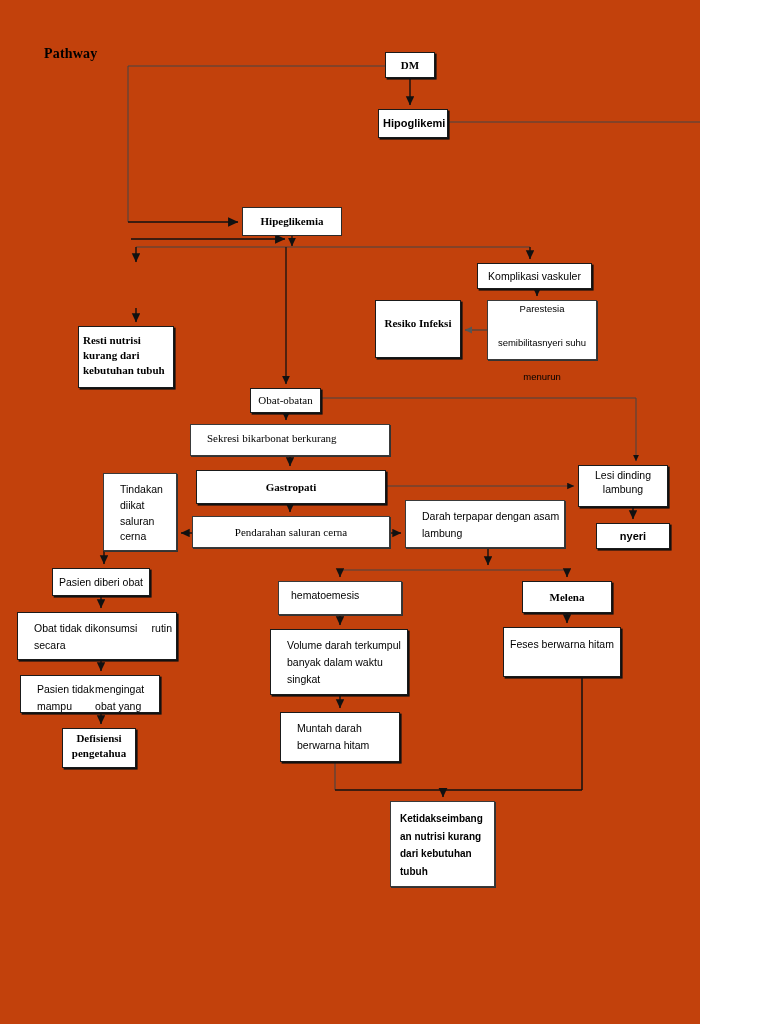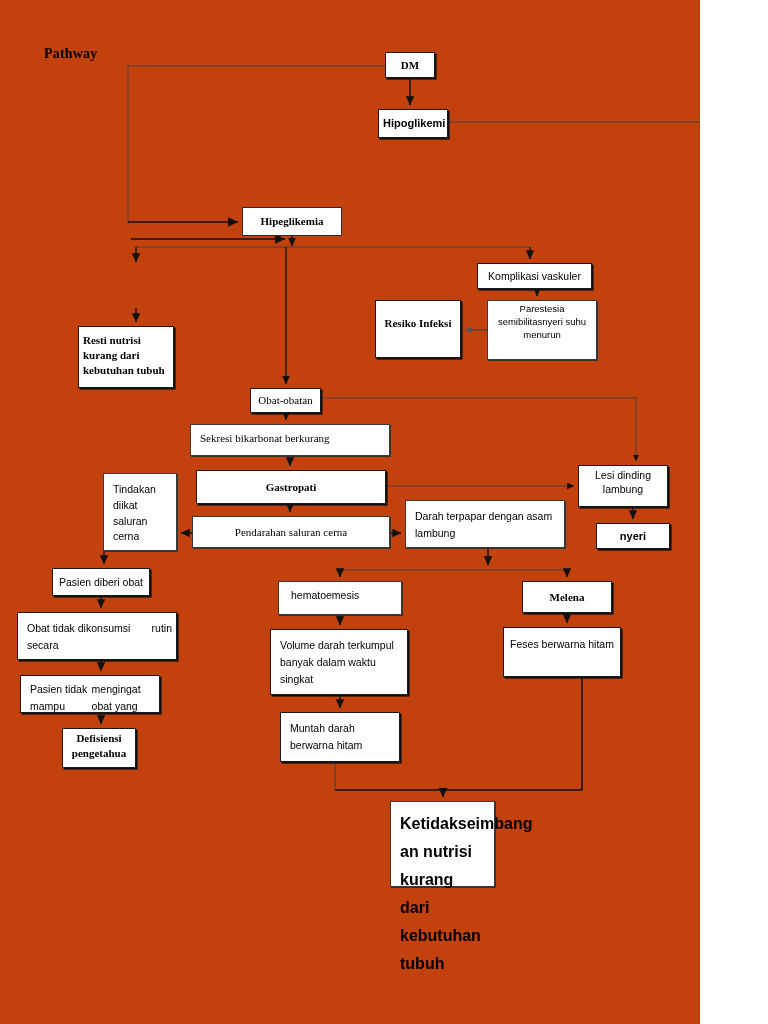--- a/index.html
+++ b/index.html
@@ -68,21 +68,21 @@
     font-size: 10.5px;
   }
   .sans-bold {
     font-family: "Liberation Sans", sans-serif;
     font-weight: bold;
     font-size: 11px;
   }
   .left-align {
     justify-content: flex-start;
     text-align: left;
-    padding-left: 9px;
+    padding-left: 16px;
   }
   .top-align {
     align-items: flex-start;
     padding-top: 6px;
   }
   svg.wires {
     position: absolute;
     left: 0;
     top: 0;
     width: 768px;
@@ -199,21 +199,21 @@
   </div>
 
   <div class="node sans-reg" style="left:477px;top:263px;width:115px;height:26px;">
     <span class="txt">Komplikasi vaskuler</span>
   </div>
 
   <div class="node serif-bold top-align" style="left:375px;top:300px;width:86px;height:58px;padding-top:15px;">
     <span class="txt">Resiko Infeksi</span>
   </div>
 
-  <div class="node sans-reg thin" style="left:487px;top:300px;width:110px;height:60px;flex-direction:column;font-size:9.5px;">
+  <div class="node sans-reg thin" style="left:487px;top:300px;width:110px;height:60px;flex-direction:column;font-size:9.5px;gap:21px;">
     <span>Parestesia</span>
     <span>semibilitasnyeri suhu</span>
     <span>menurun</span>
   </div>
 
   <div class="node serif-reg" style="left:250px;top:388px;width:71px;height:25px;">
     <span class="txt">Obat-obatan</span>
   </div>
 
   <div class="node serif-reg thin left-align top-align" style="left:190px;top:424px;width:200px;height:32px;padding-top:6px;">
@@ -283,20 +283,20 @@
   </div>
 
   <div class="node serif-bold" style="left:522px;top:581px;width:90px;height:32px;">
     <span class="txt">Melena</span>
   </div>
 
   <div class="node sans-reg top-align" style="left:503px;top:627px;width:118px;height:50px;padding-top:9px;">
     <span class="txt">Feses berwarna hitam</span>
   </div>
 
-  <div class="node sans-bold thin left-align top-align" style="left:390px;top:801px;width:105px;height:86px;flex-direction:column;align-items:flex-start;padding-top:8px;padding-left:9px;line-height:1.75;font-size:16px;">
+  <div class="node sans-bold thin left-align top-align" style="left:390px;top:801px;width:105px;height:86px;flex-direction:column;align-items:flex-start;padding-top:8px;padding-left:9px;line-height:1.75;font-size:10px;">
     <span>Ketidakseimbang</span>
     <span>an nutrisi kurang</span>
     <span>dari kebutuhan</span>
     <span>tubuh</span>
   </div>
 
 </div>
 
 </body></html>

